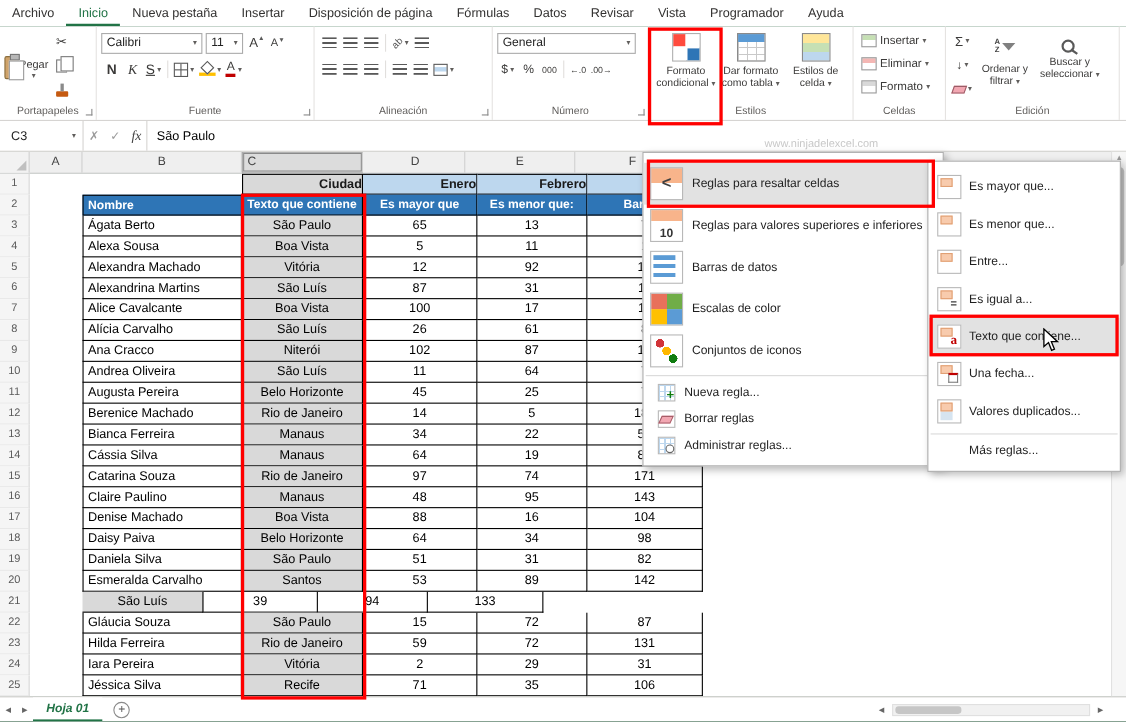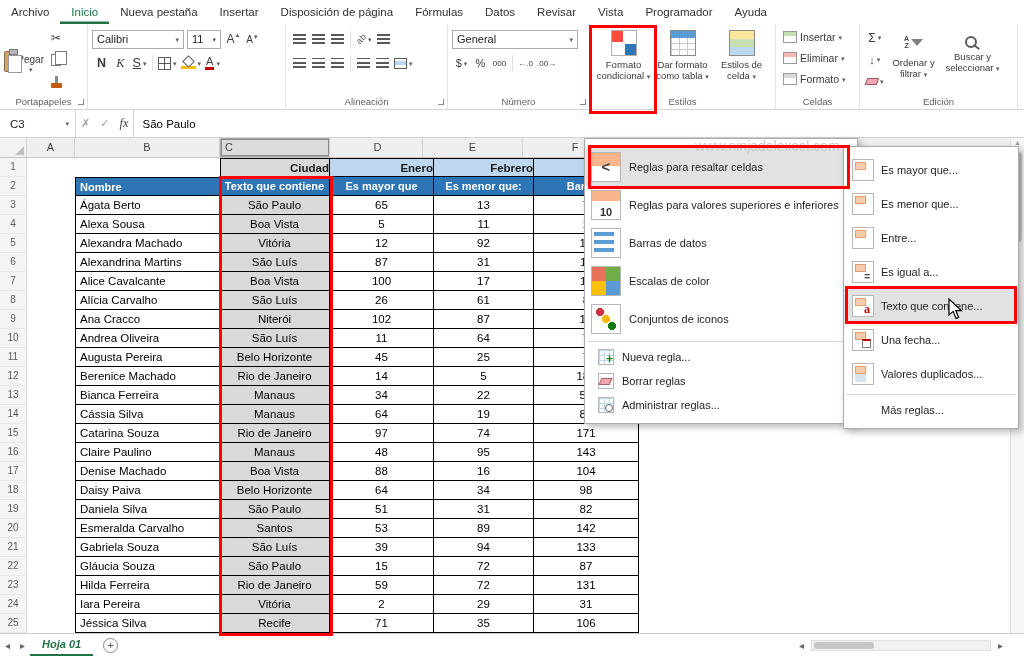--- a/index.html
+++ b/index.html
@@ -143,21 +143,21 @@
   .smico { width:22px; height:22px; border:1px solid #b8b8b8; margin:0 7px 0 8px; position:relative; background:#fff; flex:none; }
   .smico::before { content:""; position:absolute; left:2px; top:2px; width:9px; height:6px; background:#f8cbad; border:1px solid #e1a074; }
   .text-contains-icon::after { content:"a"; position:absolute; right:3px; bottom:-1px; font-size:12px; font-weight:bold; color:#c00000; font-family:"Liberation Serif",serif; }
   .equal-to-icon::after { content:"="; position:absolute; right:3px; bottom:0; font-size:10px; font-weight:bold; color:#404040; }
   .duplicate-values-icon::before { box-shadow:0 8px 0 #d6e4f0; }
   .date-occurring-icon::after { content:""; position:absolute; right:2px; bottom:2px; width:7px; height:6px; border:1px solid #7f7f7f; border-top:2px solid #c00000; background:#fff; }
   .smlbl-ind { padding-left:37px; font-size:11px; color:#1f1f1f; }
 
   
   .redbox { position:absolute; border:3px solid #ff0000; z-index:20; pointer-events:none; }
-  .watermark { position:absolute; left:695px; top:138px; z-index:15; color:#c8c8c8; font-size:14px;text-align:right; }
+  .watermark { position:absolute; left:695px; top:126px; z-index:15; color:#c8c8c8; font-size:10px;text-align:right; }
   .cursor { position:absolute; left:948px; top:298px; z-index:40; }
 </style>
 </head>
 <body>
 
 <div class="app">
 
   <div class="tabbar" id="tabbar">
       <div class="tab">Archivo</div>
       <div class="tab active">Inicio</div>
@@ -238,20 +238,24 @@
           <span class="sbtn wcaret">
               <span class="ic-fill"></span>
               <span class="caret">▾</span>
             </span>
           <span class="sbtn wcaret">
               <span class="ic-fontcolor">A</span>
               <span class="caret">▾</span>
             </span>
         </div>
       </div>
+      <div class="rgl">
+          <span>Fuente</span>
+          <span class="launcher"></span>
+        </div>
     </div>
 
     <div class="rgroup" style="width:162px">
       <div class="rgc vert">
         <div class="rrow">
           <span class="sbtn">
               <span class="stripes"></span>
             </span>
           <span class="sbtn">
               <span class="stripes"></span>
@@ -616,21 +620,20 @@
         <div class="gcell colA"></div>
         <div class="gcell colB b name">Esmeralda Carvalho</div>
         <div class="gcell colC b city">Santos</div>
         <div class="gcell colD b num">53</div>
         <div class="gcell colE b num">89</div>
         <div class="gcell colF b num">142</div>
       </div>
       <div class="grow">
         <div class="gcell gut">21</div>
         <div class="gcell colA"></div>
-        <div class="gcell colB b name">Gabriela Souza</div>
         <div class="gcell colC b city">São Luís</div>
         <div class="gcell colD b num">39</div>
         <div class="gcell colE b num">94</div>
         <div class="gcell colF b num">133</div>
       </div>
       <div class="grow">
         <div class="gcell gut">22</div>
         <div class="gcell colA"></div>
         <div class="gcell colB b name">Gláucia Souza</div>
         <div class="gcell colC b city">São Paulo</div>

